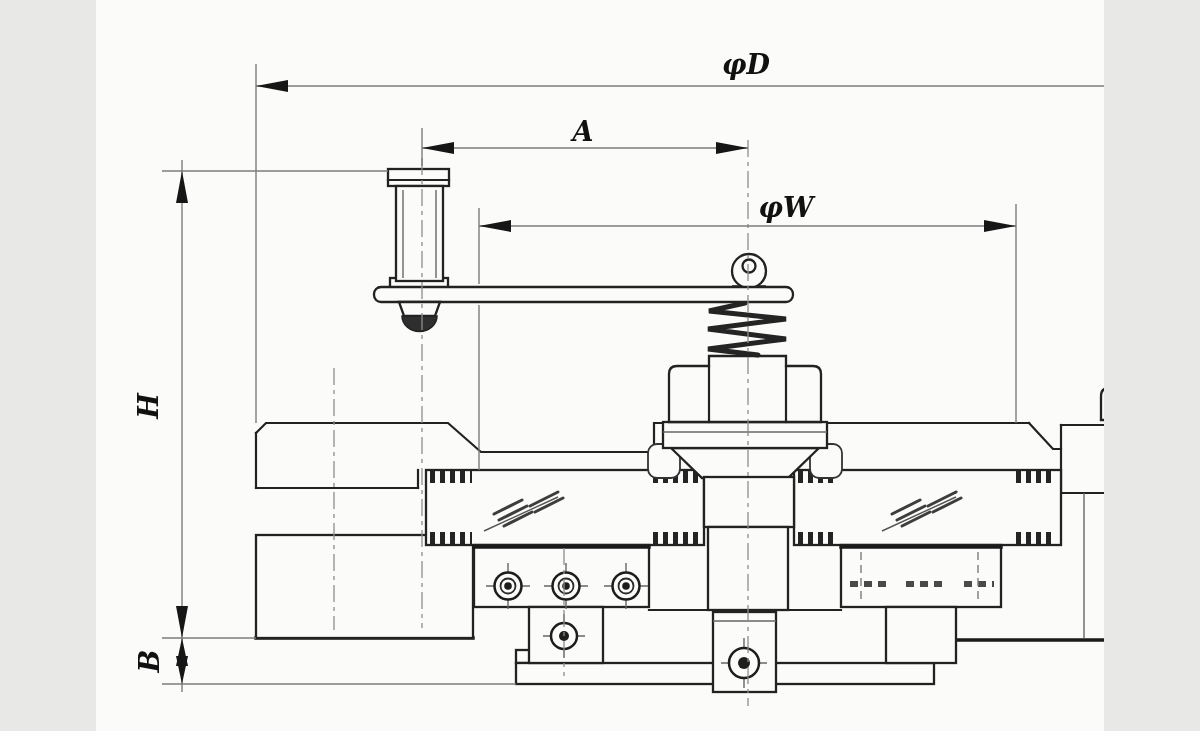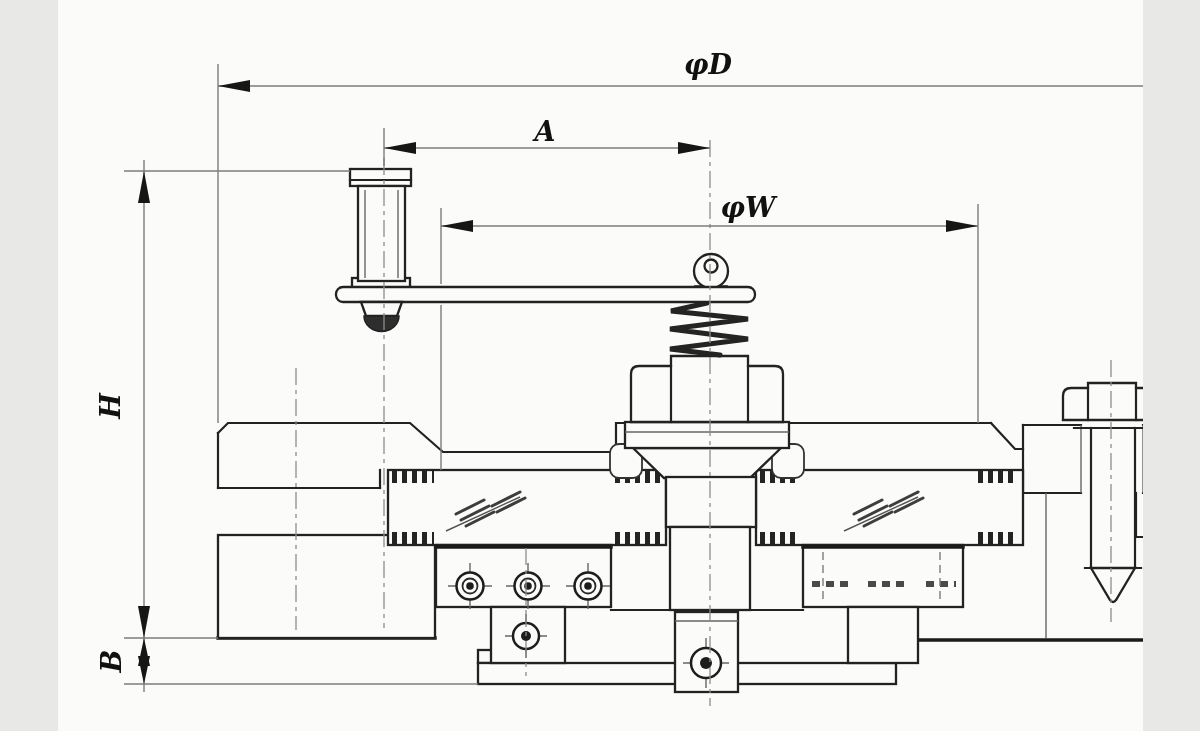--- a/index.html
+++ b/index.html
@@ -1,17 +1,17 @@
 <!DOCTYPE html>
 <html><head>
 <meta charset="utf-8">
 <style>
   html,body{margin:0;padding:0;background:#e8e8e6;}
   .page{
-    width:1085px;height:731px;margin:0 auto;position:relative;
+    width:1008px;height:731px;margin:0 auto;position:relative;
     background:#fbfbf9;overflow:hidden;
     font-family:"DejaVu Serif","Liberation Serif",serif;
   }
   svg{display:block}
   .outline{stroke:#222;stroke-width:2.2;fill:none;stroke-linecap:square;}
   .outline-heavy{stroke:#1a1a1a;stroke-width:3.4;fill:none;stroke-linecap:square;}
   .part{stroke:#222;stroke-width:2.3;fill:#fbfbf9;}
   .part-thin{stroke:#333;stroke-width:1.8;fill:#fbfbf9;}
   .inner{stroke:#666;stroke-width:1.4;fill:none;}
   .dim{stroke:#7c7c7c;stroke-width:1.4;fill:none;}

